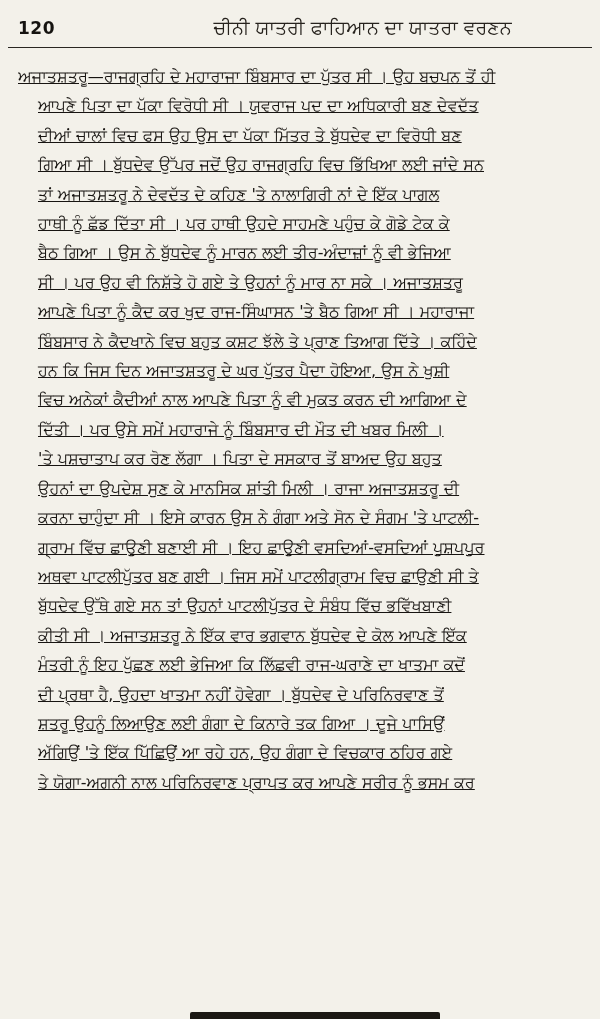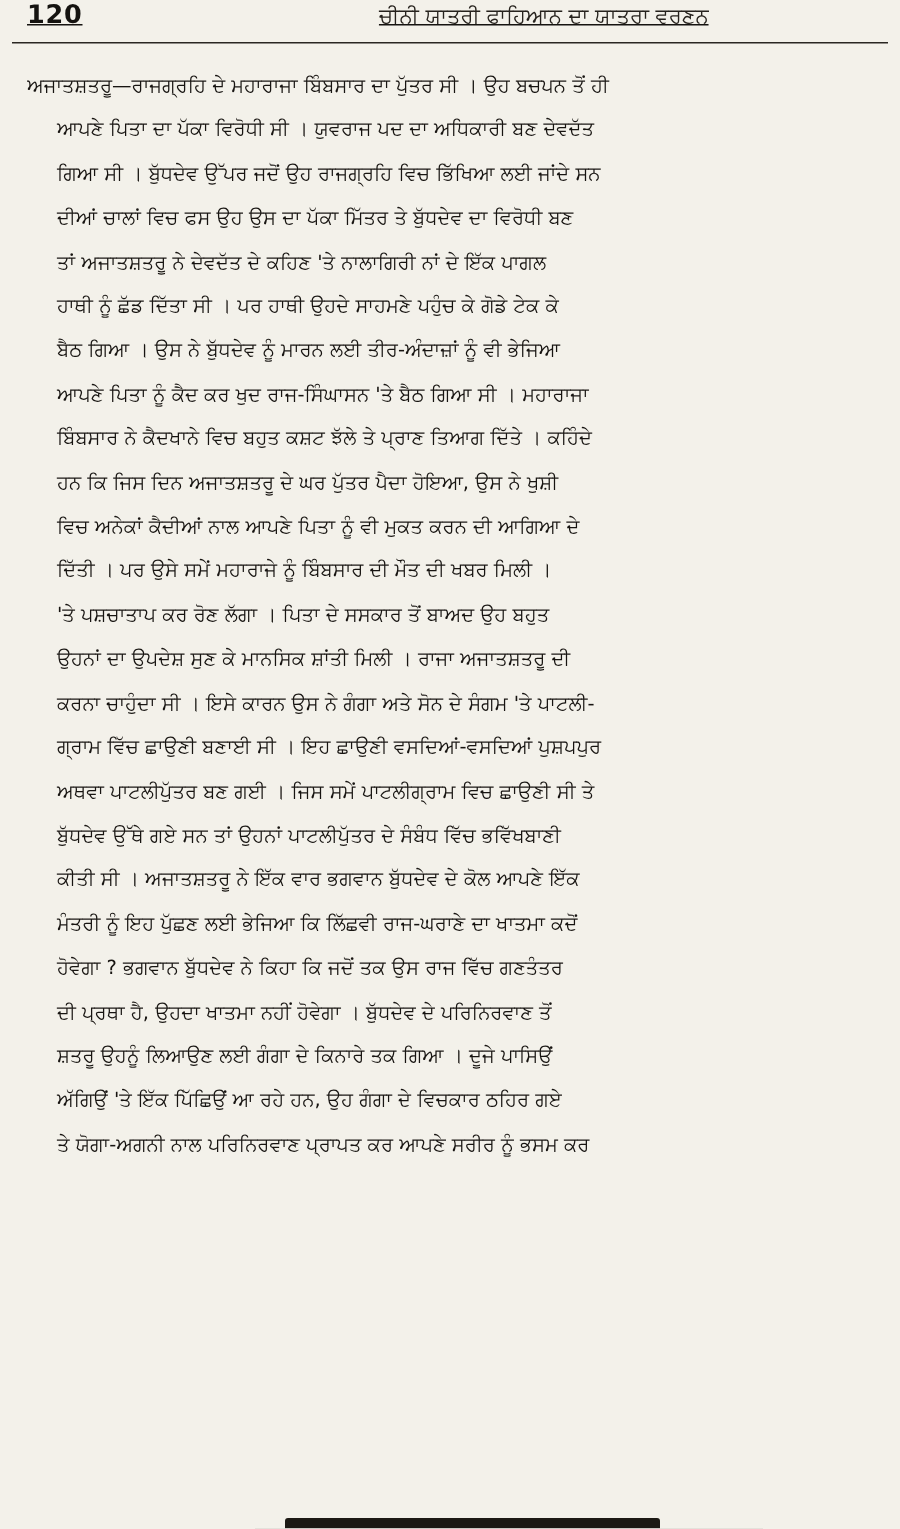--- a/index.html
+++ b/index.html
@@ -14,48 +14,48 @@
     height: 1019px;
     margin: 0 auto;
     background: #f3f1ea;
     color: #151310;
     overflow: hidden;
     box-sizing: border-box;
   }
   .header {
     display: flex;
     align-items: baseline;
-    padding: 0 20px 4px 18px;
-    text-decoration: underline;
+    padding: 16px 20px 4px 18px;
   }
   .page-number {
     font-weight: bold;
     font-size: 17px;
     letter-spacing: 0.5px;
     flex: 0 0 auto;
   }
   .header-title {
     flex: 1 1 auto;
     text-align: center;
     padding-left: 90px;
-    font-size: 14px;
+    font-size: 19px;
     color: #26221d;
     white-space: nowrap;
     overflow: hidden;
   }
   .header-rule {
     border: none;
     border-top: 1.6px solid #2a2722;
     margin: 4px 8px 0 8px;
   }
   .body-text {
     padding: 14px 18px 0 18px;
-    font-size: 13px;
+    font-size: 16px;
     line-height: 29.4px;
     color: #171411;
+    text-decoration: underline;
   }
   .text-line {
     white-space: nowrap;
     overflow: hidden;
     padding-left: 20px;
   }
   .text-line.first {
     padding-left: 0;
   }
   .scan-artifact {
@@ -76,39 +76,39 @@
   <div class="header">
     <span class="page-number">120</span>
     <span class="header-title">ਚੀਨੀ ਯਾਤਰੀ ਫਾਹਿਆਨ ਦਾ ਯਾਤਰਾ ਵਰਣਨ</span>
   </div>
 
   <hr class="header-rule">
 
   <div class="body-text" id="body-text">
       <div class="text-line first">ਅਜਾਤਸ਼ਤਰੂ—ਰਾਜਗ੍ਰਹਿ ਦੇ ਮਹਾਰਾਜਾ ਬਿੰਬਸਾਰ ਦਾ ਪੁੱਤਰ ਸੀ । ਉਹ ਬਚਪਨ ਤੋਂ ਹੀ</div>
       <div class="text-line">ਆਪਣੇ ਪਿਤਾ ਦਾ ਪੱਕਾ ਵਿਰੋਧੀ ਸੀ । ਯੁਵਰਾਜ ਪਦ ਦਾ ਅਧਿਕਾਰੀ ਬਣ ਦੇਵਦੱਤ</div>
+      <div class="text-line">ਦੀਆਂ ਚਾਲਾਂ ਵਿਚ ਫਸ ਉਹ ਉਸ ਦਾ ਪੱਕਾ ਮਿੱਤਰ ਤੇ ਬੁੱਧਦੇਵ ਦਾ ਵਿਰੋਧੀ ਬਣ</div>
       <div class="text-line">ਗਿਆ ਸੀ । ਬੁੱਧਦੇਵ ਉੱਪਰ ਜਦੋਂ ਉਹ ਰਾਜਗ੍ਰਹਿ ਵਿਚ ਭਿੱਖਿਆ ਲਈ ਜਾਂਦੇ ਸਨ</div>
-      <div class="text-line">ਦੀਆਂ ਚਾਲਾਂ ਵਿਚ ਫਸ ਉਹ ਉਸ ਦਾ ਪੱਕਾ ਮਿੱਤਰ ਤੇ ਬੁੱਧਦੇਵ ਦਾ ਵਿਰੋਧੀ ਬਣ</div>
       <div class="text-line">ਤਾਂ ਅਜਾਤਸ਼ਤਰੂ ਨੇ ਦੇਵਦੱਤ ਦੇ ਕਹਿਣ 'ਤੇ ਨਾਲਾਗਿਰੀ ਨਾਂ ਦੇ ਇੱਕ ਪਾਗਲ</div>
       <div class="text-line">ਹਾਥੀ ਨੂੰ ਛੱਡ ਦਿੱਤਾ ਸੀ । ਪਰ ਹਾਥੀ ਉਹਦੇ ਸਾਹਮਣੇ ਪਹੁੰਚ ਕੇ ਗੋਡੇ ਟੇਕ ਕੇ</div>
       <div class="text-line">ਬੈਠ ਗਿਆ । ਉਸ ਨੇ ਬੁੱਧਦੇਵ ਨੂੰ ਮਾਰਨ ਲਈ ਤੀਰ-ਅੰਦਾਜ਼ਾਂ ਨੂੰ ਵੀ ਭੇਜਿਆ</div>
+      <div class="text-line">ਸੀ । ਪਰ ਉਹ ਵੀ ਨਿਸ਼ੱਤੇ ਹੋ ਗਏ ਤੇ ਉਹਨਾਂ ਨੂੰ ਮਾਰ ਨਾ ਸਕੇ । ਅਜਾਤਸ਼ਤਰੂ</div>
       <div class="text-line">ਆਪਣੇ ਪਿਤਾ ਨੂੰ ਕੈਦ ਕਰ ਖੁਦ ਰਾਜ-ਸਿੰਘਾਸਨ 'ਤੇ ਬੈਠ ਗਿਆ ਸੀ । ਮਹਾਰਾਜਾ</div>
       <div class="text-line">ਬਿੰਬਸਾਰ ਨੇ ਕੈਦਖਾਨੇ ਵਿਚ ਬਹੁਤ ਕਸ਼ਟ ਝੱਲੇ ਤੇ ਪ੍ਰਾਣ ਤਿਆਗ ਦਿੱਤੇ । ਕਹਿੰਦੇ</div>
       <div class="text-line">ਹਨ ਕਿ ਜਿਸ ਦਿਨ ਅਜਾਤਸ਼ਤਰੂ ਦੇ ਘਰ ਪੁੱਤਰ ਪੈਦਾ ਹੋਇਆ, ਉਸ ਨੇ ਖੁਸ਼ੀ</div>
       <div class="text-line">ਵਿਚ ਅਨੇਕਾਂ ਕੈਦੀਆਂ ਨਾਲ ਆਪਣੇ ਪਿਤਾ ਨੂੰ ਵੀ ਮੁਕਤ ਕਰਨ ਦੀ ਆਗਿਆ ਦੇ</div>
       <div class="text-line">ਦਿੱਤੀ । ਪਰ ਉਸੇ ਸਮੇਂ ਮਹਾਰਾਜੇ ਨੂੰ ਬਿੰਬਸਾਰ ਦੀ ਮੌਤ ਦੀ ਖਬਰ ਮਿਲੀ ।</div>
       <div class="text-line">'ਤੇ ਪਸ਼ਚਾਤਾਪ ਕਰ ਰੋਣ ਲੱਗਾ । ਪਿਤਾ ਦੇ ਸਸਕਾਰ ਤੋਂ ਬਾਅਦ ਉਹ ਬਹੁਤ</div>
       <div class="text-line">ਉਹਨਾਂ ਦਾ ਉਪਦੇਸ਼ ਸੁਣ ਕੇ ਮਾਨਸਿਕ ਸ਼ਾਂਤੀ ਮਿਲੀ । ਰਾਜਾ ਅਜਾਤਸ਼ਤਰੂ ਦੀ</div>
       <div class="text-line">ਕਰਨਾ ਚਾਹੁੰਦਾ ਸੀ । ਇਸੇ ਕਾਰਨ ਉਸ ਨੇ ਗੰਗਾ ਅਤੇ ਸੋਨ ਦੇ ਸੰਗਮ 'ਤੇ ਪਾਟਲੀ-</div>
       <div class="text-line">ਗ੍ਰਾਮ ਵਿੱਚ ਛਾਉਣੀ ਬਣਾਈ ਸੀ । ਇਹ ਛਾਉਣੀ ਵਸਦਿਆਂ-ਵਸਦਿਆਂ ਪੁਸ਼ਪਪੁਰ</div>
       <div class="text-line">ਅਥਵਾ ਪਾਟਲੀਪੁੱਤਰ ਬਣ ਗਈ । ਜਿਸ ਸਮੇਂ ਪਾਟਲੀਗ੍ਰਾਮ ਵਿਚ ਛਾਉਣੀ ਸੀ ਤੇ</div>
       <div class="text-line">ਬੁੱਧਦੇਵ ਉੱਥੇ ਗਏ ਸਨ ਤਾਂ ਉਹਨਾਂ ਪਾਟਲੀਪੁੱਤਰ ਦੇ ਸੰਬੰਧ ਵਿੱਚ ਭਵਿੱਖਬਾਣੀ</div>
       <div class="text-line">ਕੀਤੀ ਸੀ । ਅਜਾਤਸ਼ਤਰੂ ਨੇ ਇੱਕ ਵਾਰ ਭਗਵਾਨ ਬੁੱਧਦੇਵ ਦੇ ਕੋਲ ਆਪਣੇ ਇੱਕ</div>
       <div class="text-line">ਮੰਤਰੀ ਨੂੰ ਇਹ ਪੁੱਛਣ ਲਈ ਭੇਜਿਆ ਕਿ ਲਿੱਛਵੀ ਰਾਜ-ਘਰਾਣੇ ਦਾ ਖਾਤਮਾ ਕਦੋਂ</div>
-      <div class="text-line">ਹੋਵੇਗਾ ? ਭਗਵਾਨ ਬੁੱਧਦੇਵ ਨੇ ਕਿਹਾ ਕਿ ਜਦੋਂ ਤਕ ਉਸ ਰਾਜ ਵਿੱਚ ਗਣਤੰਤਰ</div>
       <div class="text-line">ਦੀ ਪ੍ਰਥਾ ਹੈ, ਉਹਦਾ ਖਾਤਮਾ ਨਹੀਂ ਹੋਵੇਗਾ । ਬੁੱਧਦੇਵ ਦੇ ਪਰਿਨਿਰਵਾਣ ਤੋਂ</div>
       <div class="text-line">ਸ਼ਤਰੂ ਉਹਨੂੰ ਲਿਆਉਣ ਲਈ ਗੰਗਾ ਦੇ ਕਿਨਾਰੇ ਤਕ ਗਿਆ । ਦੂਜੇ ਪਾਸਿਉਂ</div>
       <div class="text-line">ਅੱਗਿਉਂ 'ਤੇ ਇੱਕ ਪਿੱਛਿਉਂ ਆ ਰਹੇ ਹਨ, ਉਹ ਗੰਗਾ ਦੇ ਵਿਚਕਾਰ ਠਹਿਰ ਗਏ</div>
       <div class="text-line">ਤੇ ਯੋਗਾ-ਅਗਨੀ ਨਾਲ ਪਰਿਨਿਰਵਾਣ ਪ੍ਰਾਪਤ ਕਰ ਆਪਣੇ ਸਰੀਰ ਨੂੰ ਭਸਮ ਕਰ</div>
     </div>
 
   <div class="scan-artifact"></div>
 
 </div>
 

